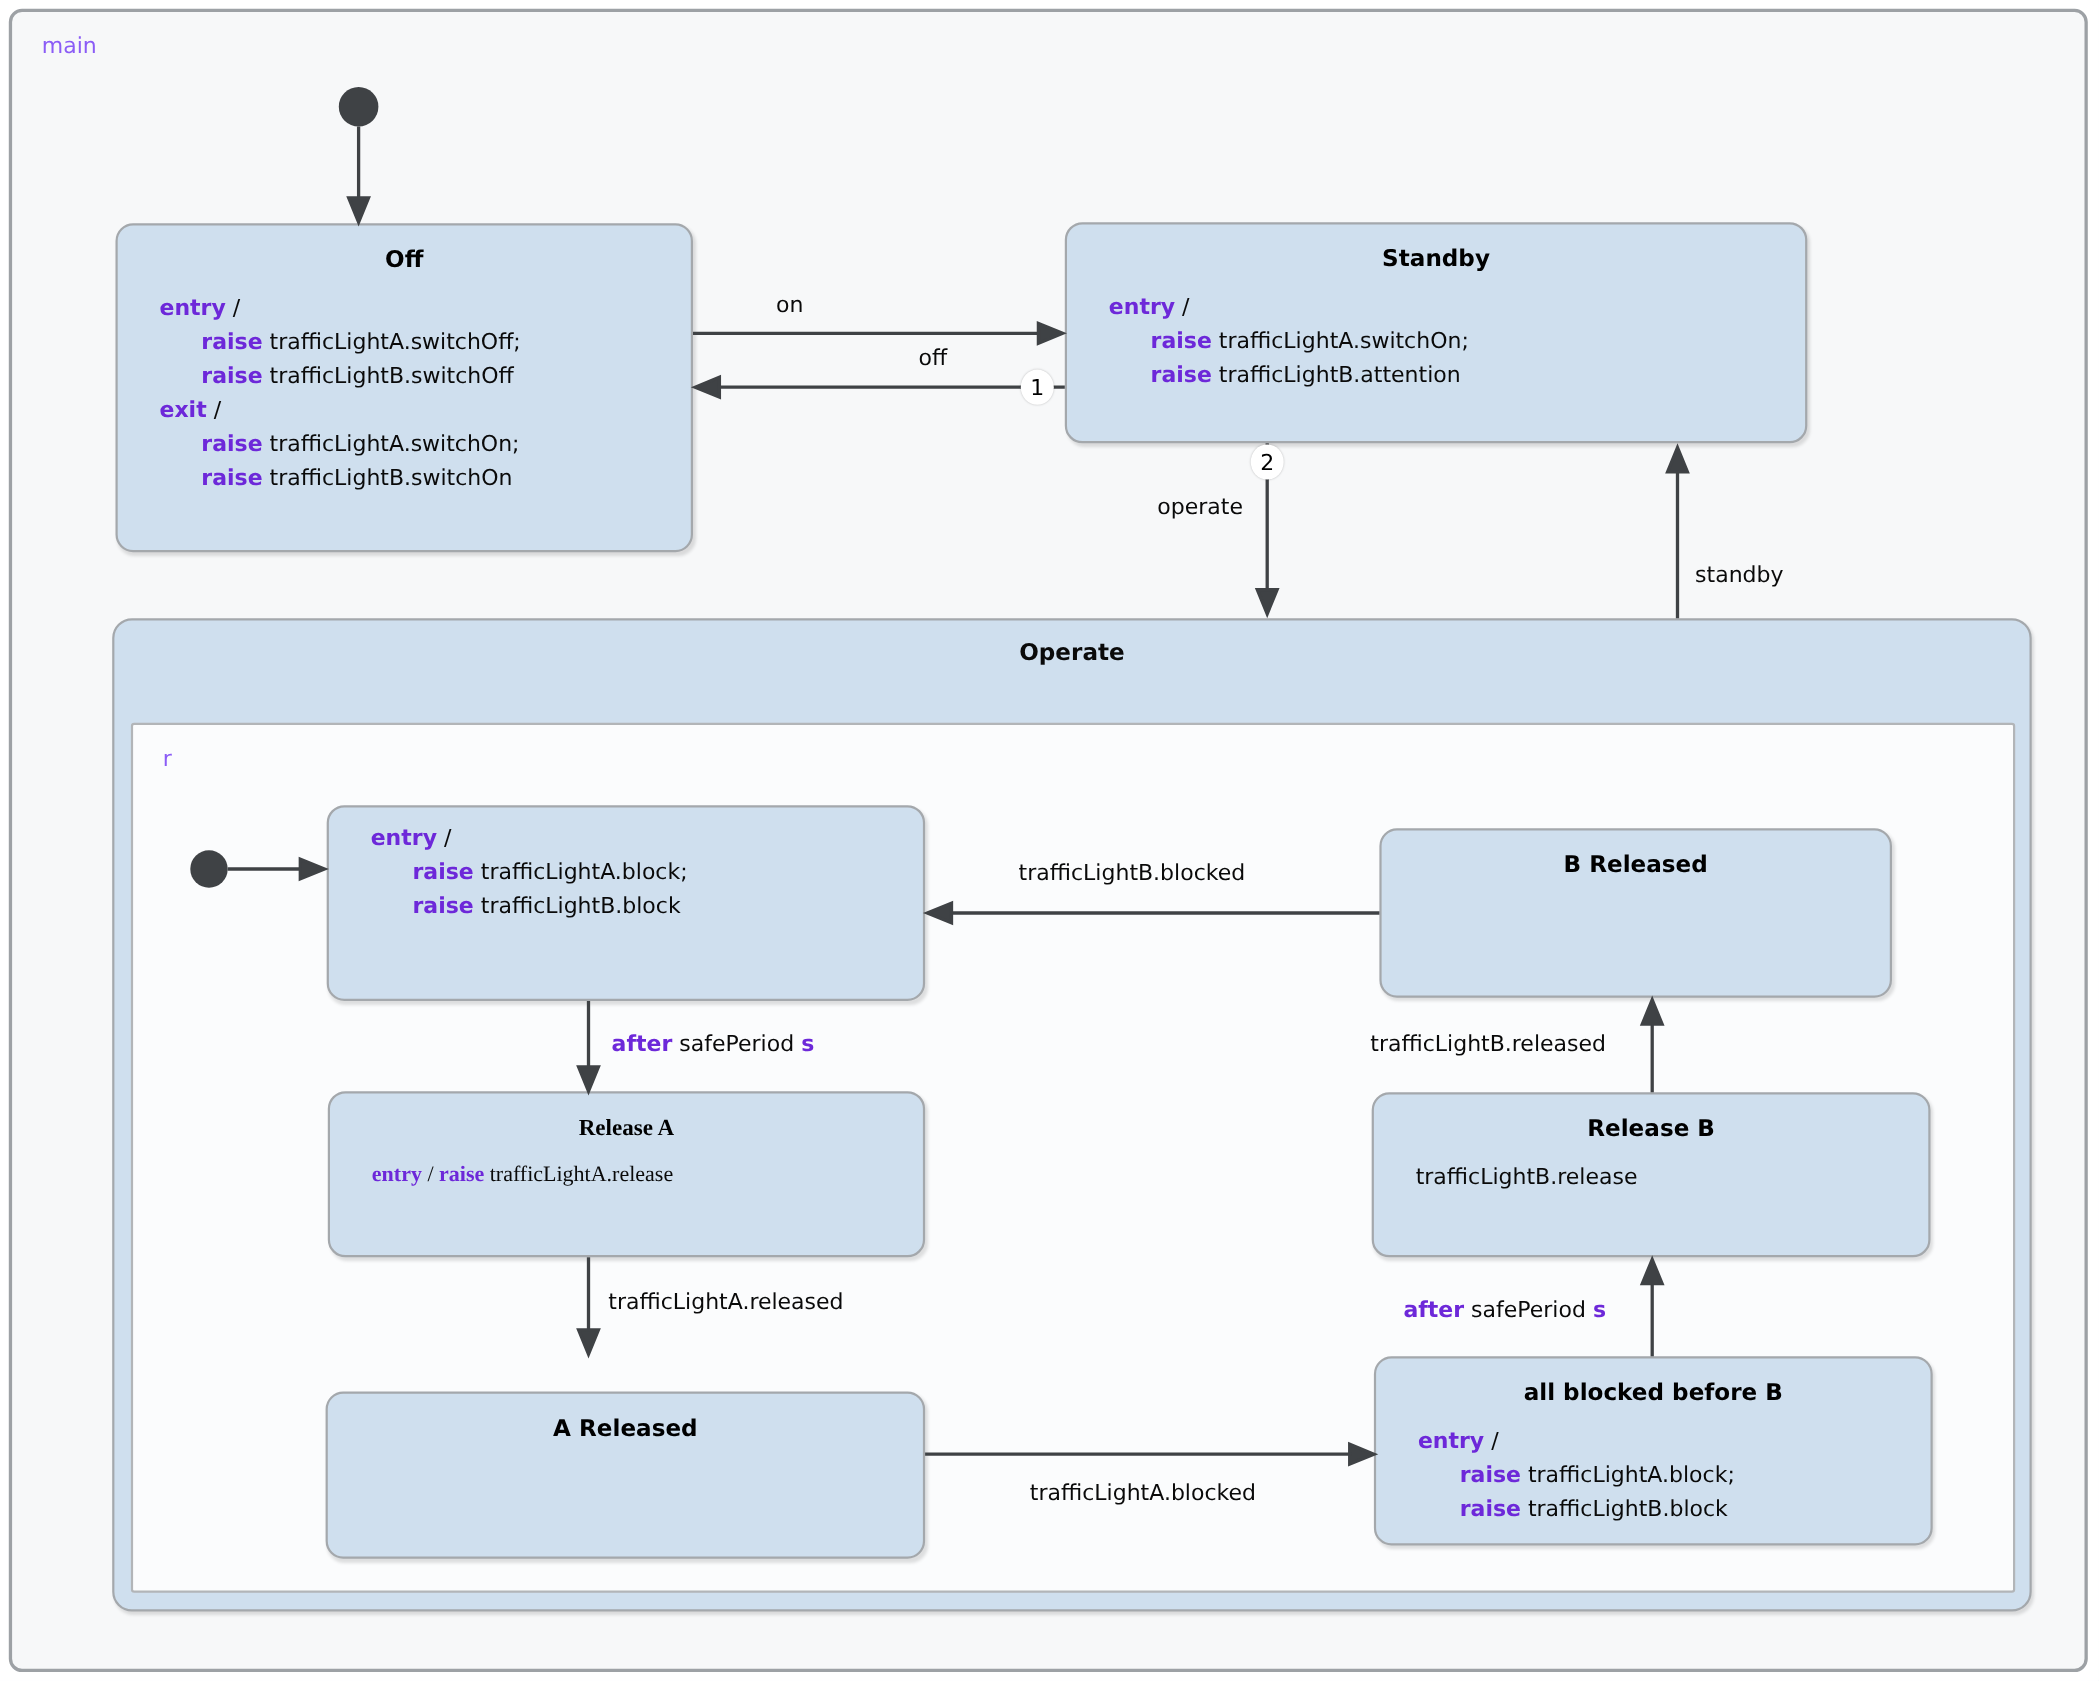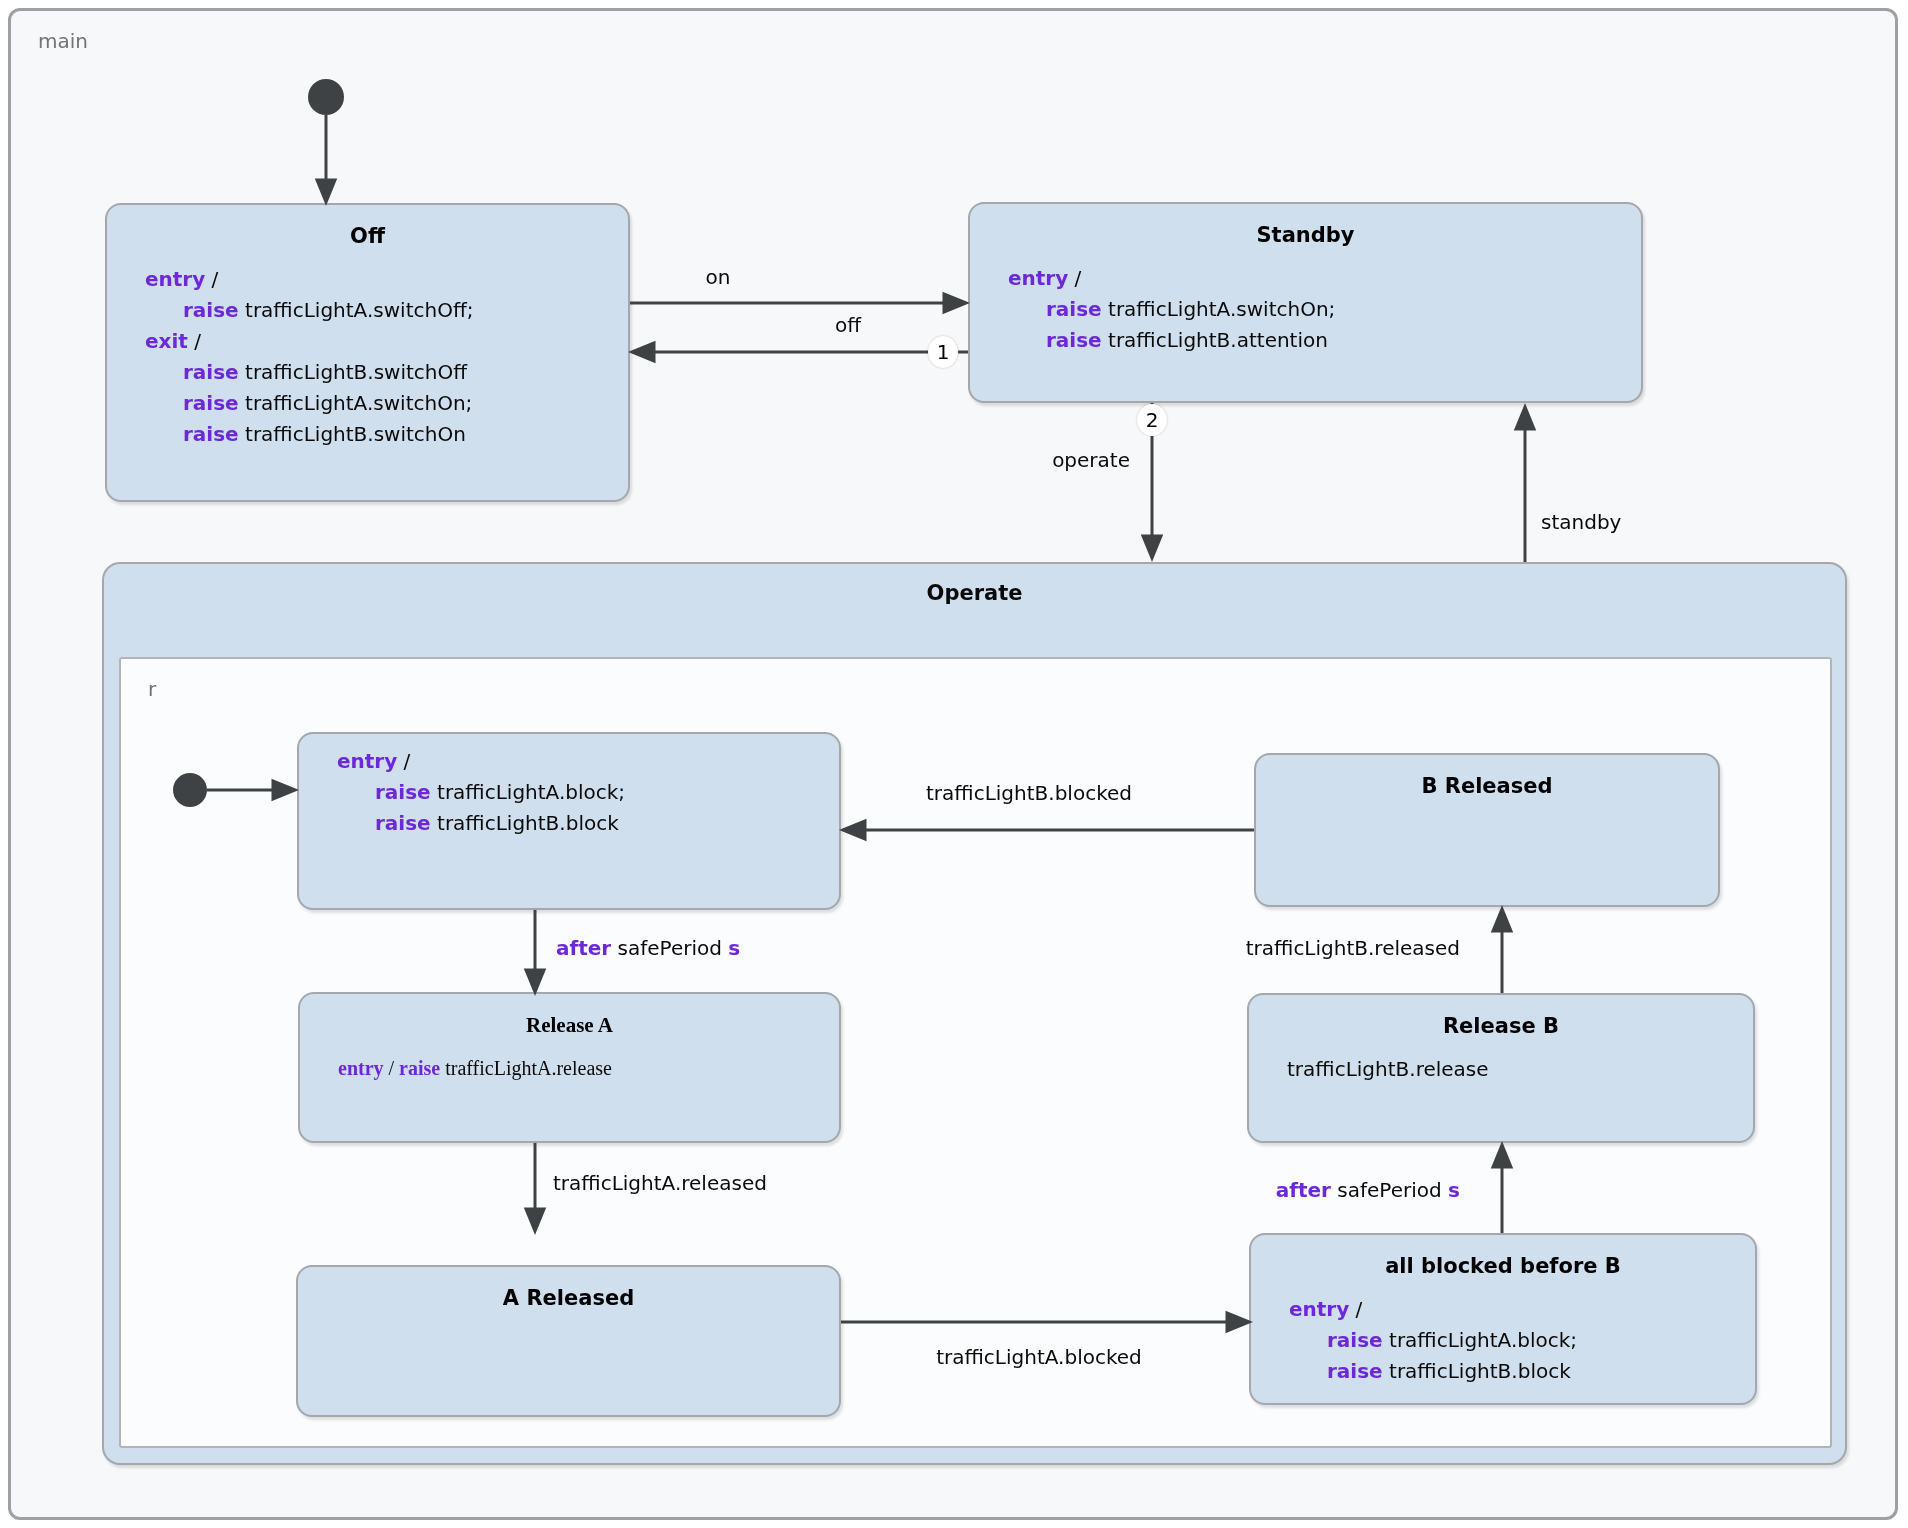--- a/index.html
+++ b/index.html
@@ -5,21 +5,21 @@
   html,body{margin:0;padding:0;background:#ffffff;}
   #canvas{
     position:relative;width:1908px;height:1528px;overflow:hidden;
     font-family:"DejaVu Sans","Liberation Sans",sans-serif;
     color:#0a0a0a;font-size:20px;
   }
   #main-region{
     position:absolute;left:8px;top:8px;width:1884px;height:1506px;
     background:#f7f8f9;border:3px solid #9da1a5;border-radius:12px;
   }
-  .region-label{position:absolute;left:27px;top:18px;font-size:20px;color:#737373;}
+  .region-label{position:absolute;left:27px;top:18px;font-size:20px;color:#8b5cf6;}
   .state{
     position:absolute;background:#cfdfee;border:2px solid #a4a8ac;border-radius:16px;
     box-shadow:2px 3px 3px rgba(0,0,0,0.12);box-sizing:border-box;
   }
   .state-title{margin-top:16px;text-align:center;font-weight:bold;font-size:21px;line-height:31px;color:#000;}
   .state-body{margin:12px 0 0 38px;line-height:31px;font-size:20px;}
   .code-line{white-space:pre;}
   .code-line.indent{padding-left:38px;}
   .kw{color:#6d28d9;font-weight:bold;}
   #operate-state{
@@ -50,22 +50,22 @@
 
   <div id="main-region">
     <div class="region-label">main</div>
   </div>
 
   <div class="state" style="left:105px;top:203px;width:525px;height:299px;">
     <div class="state-title">Off</div>
     <div class="state-body">
         <div class="code-line"><span class="kw">entry</span><span> /</span></div>
         <div class="code-line indent"><span class="kw">raise</span><span> trafficLightA.switchOff;</span></div>
+        <div class="code-line indent"><span class="kw">raise</span><span> trafficLightB.switchOff</span></div>
         <div class="code-line"><span class="kw">exit</span><span> /</span></div>
-        <div class="code-line indent"><span class="kw">raise</span><span> trafficLightB.switchOff</span></div>
         <div class="code-line indent"><span class="kw">raise</span><span> trafficLightA.switchOn;</span></div>
         <div class="code-line indent"><span class="kw">raise</span><span> trafficLightB.switchOn</span></div>
       </div>
   </div>
 
   <div class="state" style="left:968px;top:202px;width:675px;height:201px;">
     <div class="state-title">Standby</div>
     <div class="state-body">
         <div class="code-line"><span class="kw">entry</span><span> /</span></div>
         <div class="code-line indent"><span class="kw">raise</span><span> trafficLightA.switchOn;</span></div>

